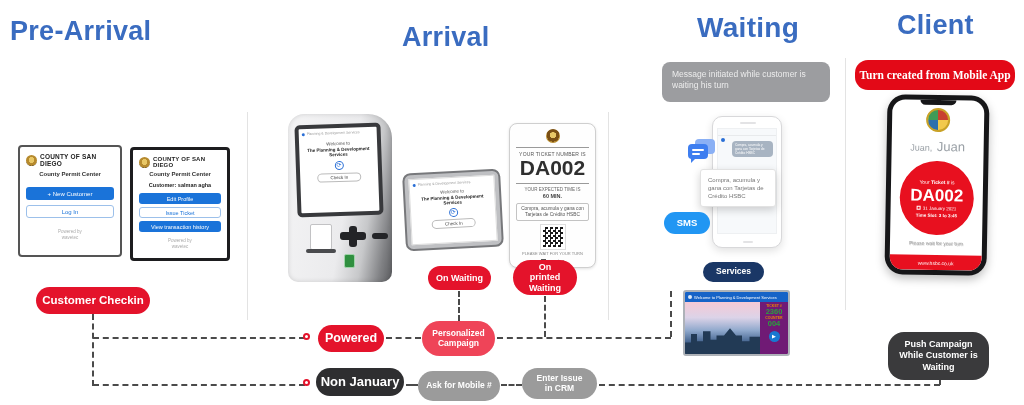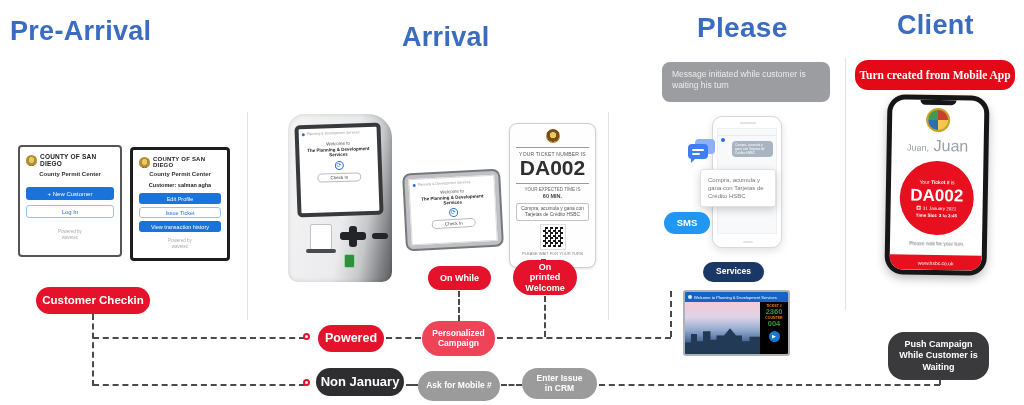--- a/index.html
+++ b/index.html
@@ -103,40 +103,40 @@
   .sms { left:664px; top:212px; width:46px; height:22px; background:#2196f3; font-size:9.5px; }
   .donatello { left:703px; top:262px; width:61px; height:20px; background:#1a3766; font-size:8.5px; }
   .signage { position:absolute; left:683px; top:290px; width:107px; height:66px; border:2px solid #aeb2b8;
     border-radius:3px; background:#fff; display:flex; flex-direction:column; overflow:hidden; }
   .sg-head { height:10px; background:#1663c7; color:#fff; font-size:4px; display:flex; align-items:center; gap:2px; padding:0 3px; flex:0 0 auto; }
   .sg-dot { width:4px; height:4px; border-radius:50%; background:#fff; opacity:.85; flex:0 0 auto; }
   .sg-body { flex:1; display:flex; }
   .sg-img { flex:1; position:relative; background:linear-gradient(180deg,#f5c9d5 0%,#dcd3e8 30%,#8fa8cc 55%,#41618c 78%,#24415f 100%); }
   .sg-sky { position:absolute; bottom:0; left:0; right:0; height:55%; background:#223a55;
     clip-path:polygon(0 60%,8% 60%,8% 30%,16% 30%,16% 55%,24% 55%,24% 20%,34% 20%,34% 50%,42% 50%,42% 35%,52% 35%,60% 10%,68% 35%,76% 35%,76% 55%,86% 55%,86% 40%,100% 40%,100% 100%,0 100%); }
-  .sg-panel { width:28px; background:#000000; padding:2px 2px; text-align:center; }
+  .sg-panel { width:28px; background:#701a75; padding:2px 2px; text-align:center; }
   .sg-label { font-size:3.5px; font-weight:bold; color:#e2820a; }
   .sg-val { font-size:7.5px; font-weight:bold; color:#2aa23c; line-height:1.1; }
   .sg-arrow { width:11px; height:11px; margin:2px auto 0; background:#1878d1; border-radius:50%;
     color:#fff; font-size:5px; line-height:11px; text-align:center; }
 
   
   .banner { position:absolute; left:855px; top:60px; width:160px; height:30px; background:#e30917; border-radius:13px;
     color:#fff; font-family:"Liberation Serif","DejaVu Serif",serif; font-weight:bold; font-size:11.5px;
     display:flex; align-items:center; justify-content:center; }
   .sphone { position:absolute; left:886px; top:95px; width:102px; height:180px; background:#161618;
     border-radius:18px; padding:5px; transform:rotate(1deg); box-shadow:0 4px 10px rgba(0,0,0,.25); }
   .sp-screen { position:relative; width:100%; height:100%; background:#fff; border-radius:13px; overflow:hidden;
     display:flex; flex-direction:column; align-items:center; }
   .sp-notch { position:absolute; top:0; left:50%; margin-left:-18px; width:36px; height:5px; background:#161618; border-radius:0 0 5px 5px; }
   .seal-lg { margin-top:8px; width:24px; height:24px; border-radius:50%; border:2px solid #c9a227;
     background:conic-gradient(#c8402f 0 90deg,#f2c94c 90deg 180deg,#2d6fae 180deg 270deg,#3f9a57 270deg 360deg); }
   .sp-hello { margin-top:5px; color:#9aa0a6; }
   .sp-hello .h1 { font-size:9px; }
-  .sp-hello .h2 { font-size:16px; font-weight:500; }
+  .sp-hello .h2 { font-size:13px; font-weight:500; }
   .sp-circle { margin-top:6px; width:74px; height:74px; border-radius:50%; background:#e8101f; color:#fff;
     display:flex; flex-direction:column; align-items:center; justify-content:center; gap:2px; }
   .sp-tl { font-size:5px; }
   .sp-tl b { font-size:5px; }
   .sp-num { font-size:17px; font-weight:bold; line-height:1; }
   .sp-date { font-size:4.5px; display:flex; align-items:center; gap:2px; }
   .sp-date i { display:block; width:4px; height:4px; border:.5px solid #fff; }
   .sp-slot { font-size:4.5px; font-weight:bold; }
   .sp-note { margin-top:5px; font-size:5px; color:#999; text-align:center; line-height:1.3;
     text-shadow:.6px .8px 0 rgba(140,140,140,.55); padding:0 8px; }
@@ -144,21 +144,21 @@
     font-size:5px; display:flex; align-items:center; justify-content:center; }
   .pushbox { position:absolute; left:888px; top:332px; width:101px; height:48px; background:#3a3a3c; border-radius:16px;
     color:#fff; font-size:9px; font-weight:bold; display:flex; align-items:center; justify-content:center;
     text-align:center; line-height:1.25; padding:4px 8px; }
 </style>
 </head>
 <body>
 
 <div class="stage-title" style="left:10px; top:16px;">Pre-Arrival</div>
 <div class="stage-title" style="left:390px; top:22px;margin-left:12px;">Arrival</div>
-<div class="stage-title" style="left:697px; top:12px; font-size:28px;">Please</div>
+<div class="stage-title" style="left:697px; top:12px; font-size:28px;">Waiting</div>
 <div class="stage-title" style="left:897px; top:10px;">Client</div>
 
 <div class="divider" style="left:247px; top:112px; height:208px;"></div>
 <div class="divider" style="left:608px; top:112px; height:208px;"></div>
 <div class="divider" style="left:845px; top:58px; height:252px;"></div>
 
 <div class="card" style="left:18px; top:145px; width:104px; height:112px;">
   <div class="card-head">
     <span class="seal-sm"></span>
     <span class="card-org">COUNTY OF SAN DIEGO</span>
@@ -231,22 +231,22 @@
   <div class="t-exv">60 MIN.</div>
   <div class="t-ad">Compra, acumula y gana con Tarjetas de Crédito HSBC</div>
   <div class="qr"></div>
   <div class="t-wait">PLEASE WAIT FOR YOUR TURN</div>
   <div class="t-brand">
     <i></i>
     <span>wavetec</span>
   </div>
 </div>
 
-<div class="pill red" style="left:428px; top:266px; width:63px; height:24px; font-size:9px;">On While</div>
-<div class="pill red" style="left:513px; top:260px; width:64px; height:35px; font-size:9px; padding:0 10px;">On printed Welcome</div>
+<div class="pill red" style="left:428px; top:266px; width:63px; height:24px; font-size:9px;">On Waiting</div>
+<div class="pill red" style="left:513px; top:260px; width:64px; height:35px; font-size:9px; padding:0 10px;">On printed Waiting</div>
 
 <div class="dash-v" style="left:92px; top:314px; height:72px;"></div>
 <div class="dash-h" style="left:93px; top:337px; width:212px;"></div>
 <div class="dash-h" style="left:93px; top:384px; width:212px;"></div>
 <div class="node" style="left:303px; top:333px;"></div>
 <div class="node" style="left:303px; top:379px;"></div>
 <div class="dash-v" style="left:458px; top:291px; height:30px;"></div>
 <div class="dash-v" style="left:544px; top:296px; height:41px;"></div>
 <div class="dash-h" style="left:386px; top:337px; width:35px;"></div>
 <div class="dash-h" style="left:497px; top:337px; width:174px;"></div>

